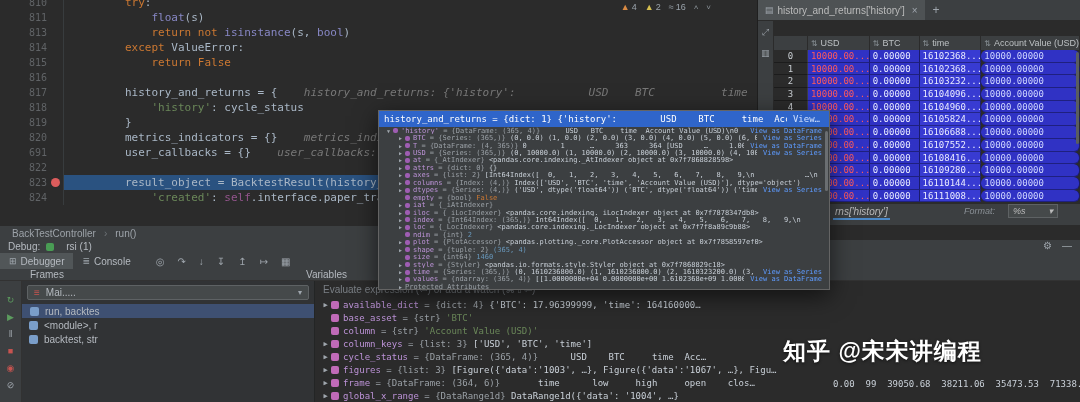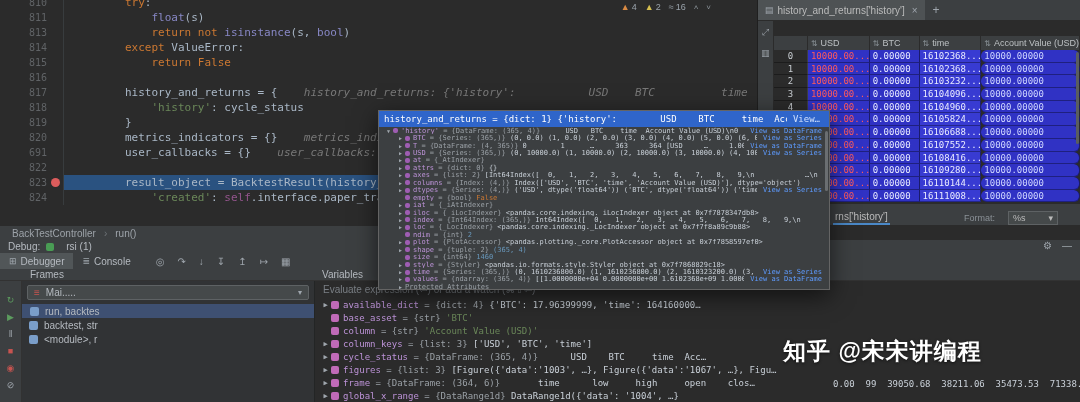--- a/index.html
+++ b/index.html
@@ -46,21 +46,21 @@
   .sv-cell { padding:0 3px; line-height:12.7px; border-right:1px solid rgba(0,0,0,.45);
              border-bottom:1px solid rgba(0,0,0,.35); overflow:hidden; white-space:pre; }
   .svc0{width:34px;} .svc1{width:62px;} .svc2{width:50px;} .svc3{width:62px;} .svc4{width:99px;}
   .cidx { background:#2b2b2b; color:#c8cdd2; text-align:center; border-right:1px solid #3c3f41; }
   .cusd { background:#3032c4; color:#ff5b5b; }
   .cbtc { background:#3032c4; color:#e9ebff; }
   .ctime{ background:#383bd2; color:#e9ebff; }
   .cacct{ background:#3032c4; color:#cfd6ff;border-radius:6px; }
   .sv-scroll { position:absolute; right:1px; top:52px; width:3px; height:92px; background:#5a5d5f; border-radius:2px; }
   .sv-bottom { position:absolute; left:0; right:0; top:203px; height:22px; background:#3c3f41;
-               border-top:1px solid #2b2b2b; display:flex; align-items:flex-end; }
+               border-top:1px solid #2b2b2b; display:flex; align-items:flex-start;font-style:italic; }
   .sv-btab { margin-left:75px; color:#bbbbbb; font-size:10px; border-bottom:2px solid #4a88c7;
              padding:2px 2px 1px 2px; }
   .sv-format { margin-left:auto; display:flex; gap:13px; align-items:center; padding-right:22px;
                font-size:9px; color:#8a9096; }
   .sv-combo { width:50px; height:14px; background:#45494a; border:1px solid #5e6264; color:#bbbbbb;
               display:flex; align-items:center; justify-content:space-between; padding:0 4px; font-size:9px; }
 
   
   .breadcrumbs { position:absolute; left:0; top:225px; width:757px; height:15px; background:#3c3f41;
                  border-top:1px solid #2b2b2b; display:flex; align-items:center; gap:8px;
@@ -73,21 +73,21 @@
   .dh-right { position:absolute; right:8px; top:0; display:flex; gap:10px; color:#9fa6ad; }
   .debug-tabs { position:absolute; left:0; top:253px; width:1080px; height:16px; background:#3c3f41;
                 display:flex; align-items:center; font-size:10px; color:#b5bac0; }
   .dtab { display:flex; align-items:center; gap:4px; padding:0 9px; height:100%; }
   .dtab.sel { background:#515658; }
   .dtab-ic { color:#9fa6ad; font-size:9px; }
   .dsteps { display:flex; gap:13px; margin-left:16px; color:#9fa6ad; font-size:10px; }
   .panel-headers { position:absolute; left:0; top:269px; width:1080px; height:12px; background:#3c3f41;
                    border-bottom:1px solid #323232; font-size:10px; color:#b5bac0; }
   .ph-frames { position:absolute; left:30px; top:0; }
-  .ph-vars { position:absolute; left:322px; top:0; }
+  .ph-vars { position:absolute; left:306px; top:0; }
 
   .left-strip { position:absolute; left:0; top:281px; width:22px; bottom:0; background:#3c3f41;
                 border-right:1px solid #323232; display:flex; flex-direction:column; align-items:center;
                 padding-top:14px; gap:7px; font-size:9px; }
 
   .frames { position:absolute; left:22px; top:281px; width:293px; bottom:0; background:#313335;
             border-right:1px solid #232525; overflow:hidden; }
   .thread-combo { margin:4px 5px; height:15px; background:#45494a; border:1px solid #5e6264; border-radius:2px;
                   display:flex; align-items:center; padding:0 6px; gap:6px; font-size:10px; color:#b5bac0; }
   .thread-ic { color:#c75450; font-size:10px; }
@@ -350,25 +350,25 @@
       <span>Mai.....</span>
       <span class="thread-caret">▾</span>
     </div>
     <div id="frames-list">
         <div class="frame-item selected">
           <span class="frame-ic"></span>
           <span>run, backtes</span>
         </div>
         <div class="frame-item">
           <span class="frame-ic"></span>
-          <span>backtest, str</span>
+          <span>&lt;module&gt;, r</span>
         </div>
         <div class="frame-item">
           <span class="frame-ic"></span>
-          <span>&lt;module&gt;, r</span>
+          <span>backtest, str</span>
         </div>
       </div>
   </div>
 
   <div class="variables">
     <div class="eval-row">
       <span>Evaluate expression (⏎) or add a watch (⌘⇧⏎)</span>
     </div>
     <div id="vars-list">
         <div class="var-row"><span class="arrow">▶</span><span class="vicon pink"></span><span class="vname">available_dict</span><span class="veq"> = </span><span class="vtype">{dict: 4} </span><span class="vval">{'BTC': 17.96399999, 'time': 164160000…</span></div>
@@ -386,21 +386,21 @@
 
   <div class="popup">
     <div class="popup-header">
       <span class="vname">history_and_returns</span><span class="veq"> = </span><span class="vtype">{dict: 1}</span><span class="vval"> {'history':        USD    BTC     time  Account Value (USD)\n0   10000 …</span><span class="vlink">View…</span>
     </div>
     <div id="popup-rows">
         <div class="popup-row pr-ind1"><span class="arrow">▼</span><span class="vicon purple"></span><span class="vname">'history'</span><span class="veq"> = </span><span class="vtype">{DataFrame: (365, 4)} </span><span class="vval">     USD   BTC    time  Account Value (USD)\n0   100…</span><span class="vlink">View as DataFrame</span></div>
         <div class="popup-row pr-ind2"><span class="arrow">▶</span><span class="vicon purple"></span><span class="vname">BTC</span><span class="veq"> = </span><span class="vtype">{Series: (365,)} </span><span class="vval">(0, 0.0) (1, 0.0) (2, 0.0) (3, 0.0) (4, 0.0) (5, 0.0) (6, 0.0) (7, 0.0) (8…</span><span class="vlink">View as Series</span></div>
         <div class="popup-row pr-ind2"><span class="arrow">▶</span><span class="vicon purple"></span><span class="vname">T</span><span class="veq"> = </span><span class="vtype">{DataFrame: (4, 365)} </span><span class="vval">0        1      …     363     364 [USD     …     1.00…</span><span class="vlink">View as DataFrame</span></div>
         <div class="popup-row pr-ind2"><span class="arrow">▶</span><span class="vicon purple"></span><span class="vname">USD</span><span class="veq"> = </span><span class="vtype">{Series: (365,)} </span><span class="vval">(0, 10000.0) (1, 10000.0) (2, 10000.0) (3, 10000.0) (4, 10000.0)…</span><span class="vlink">View as Series</span></div>
-        <div class="popup-row pr-ind2"><span class="arrow">▶</span><span class="vicon purple"></span><span class="vname">at</span><span class="veq"> = </span><span class="vtype">{_AtIndexer} </span></div>
+        <div class="popup-row pr-ind2"><span class="arrow">▶</span><span class="vicon purple"></span><span class="vname">at</span><span class="veq"> = </span><span class="vtype">{_AtIndexer} </span><span class="vval">&lt;pandas.core.indexing._AtIndexer object at 0x7f7868828598&gt;</span></div>
         <div class="popup-row pr-ind2"><span class="arrow">▶</span><span class="vicon purple"></span><span class="vname">attrs</span><span class="veq"> = </span><span class="vtype">{dict: 0} </span><span class="vval">{}</span></div>
         <div class="popup-row pr-ind2"><span class="arrow">▶</span><span class="vicon purple"></span><span class="vname">axes</span><span class="veq"> = </span><span class="vtype">{list: 2} </span><span class="vval">[Int64Index([  0,   1,   2,   3,   4,   5,   6,   7,   8,   9,\n            …\n            355, 356, 357, 358, 3…</span></div>
         <div class="popup-row pr-ind2"><span class="arrow">▶</span><span class="vicon purple"></span><span class="vname">columns</span><span class="veq"> = </span><span class="vtype">{Index: (4,)} </span><span class="vval">Index(['USD', 'BTC', 'time', 'Account Value (USD)'], dtype='object')</span></div>
         <div class="popup-row pr-ind2"><span class="arrow">▶</span><span class="vicon purple"></span><span class="vname">dtypes</span><span class="veq"> = </span><span class="vtype">{Series: (4,)} </span><span class="vval">('USD', dtype('float64')) ('BTC', dtype('float64')) ('time', dtype('fl…</span><span class="vlink">View as Series</span></div>
         <div class="popup-row pr-ind2"><span class="arrow"></span><span class="vicon purple"></span><span class="vname">empty</span><span class="veq"> = </span><span class="vtype">{bool} </span><span class="vval kwv">False</span></div>
         <div class="popup-row pr-ind2"><span class="arrow">▶</span><span class="vicon purple"></span><span class="vname">iat</span><span class="veq"> = </span><span class="vtype">{_iAtIndexer} </span></div>
         <div class="popup-row pr-ind2"><span class="arrow">▶</span><span class="vicon purple"></span><span class="vname">iloc</span><span class="veq"> = </span><span class="vtype">{_iLocIndexer} </span><span class="vval">&lt;pandas.core.indexing._iLocIndexer object at 0x7f7878347db8&gt;</span></div>
         <div class="popup-row pr-ind2"><span class="arrow">▶</span><span class="vicon purple"></span><span class="vname">index</span><span class="veq"> = </span><span class="vtype">{Int64Index: (365,)} </span><span class="vval">Int64Index([  0,   1,   2,   3,   4,   5,   6,   7,   8,   9,\n            …\n            355, 356…</span></div>
         <div class="popup-row pr-ind2"><span class="arrow">▶</span><span class="vicon purple"></span><span class="vname">loc</span><span class="veq"> = </span><span class="vtype">{_LocIndexer} </span><span class="vval">&lt;pandas.core.indexing._LocIndexer object at 0x7f7f8a89c9b88&gt;</span></div>
         <div class="popup-row pr-ind2"><span class="arrow"></span><span class="vicon purple"></span><span class="vname">ndim</span><span class="veq"> = </span><span class="vtype">{int} </span><span class="vval num">2</span></div>

